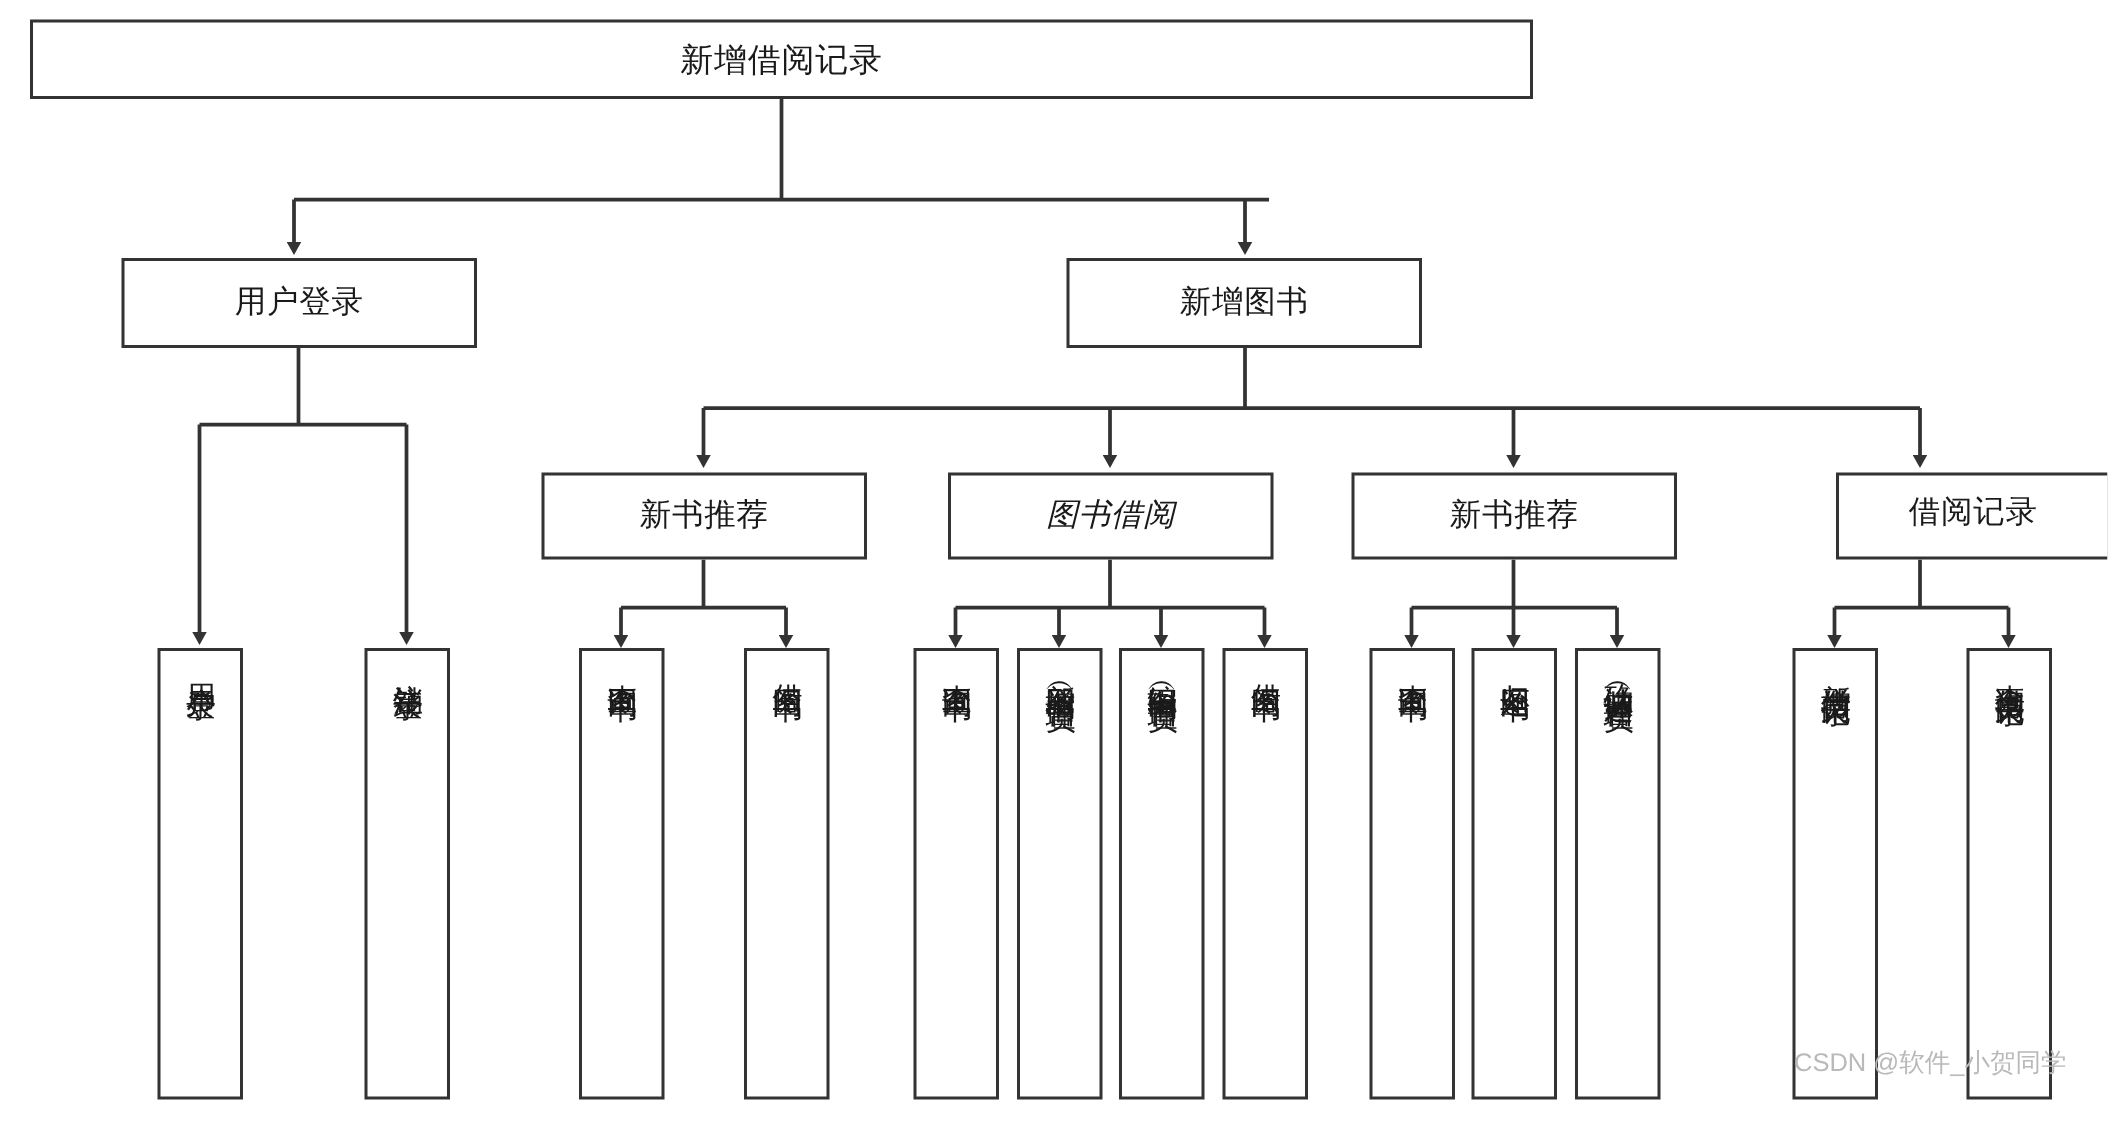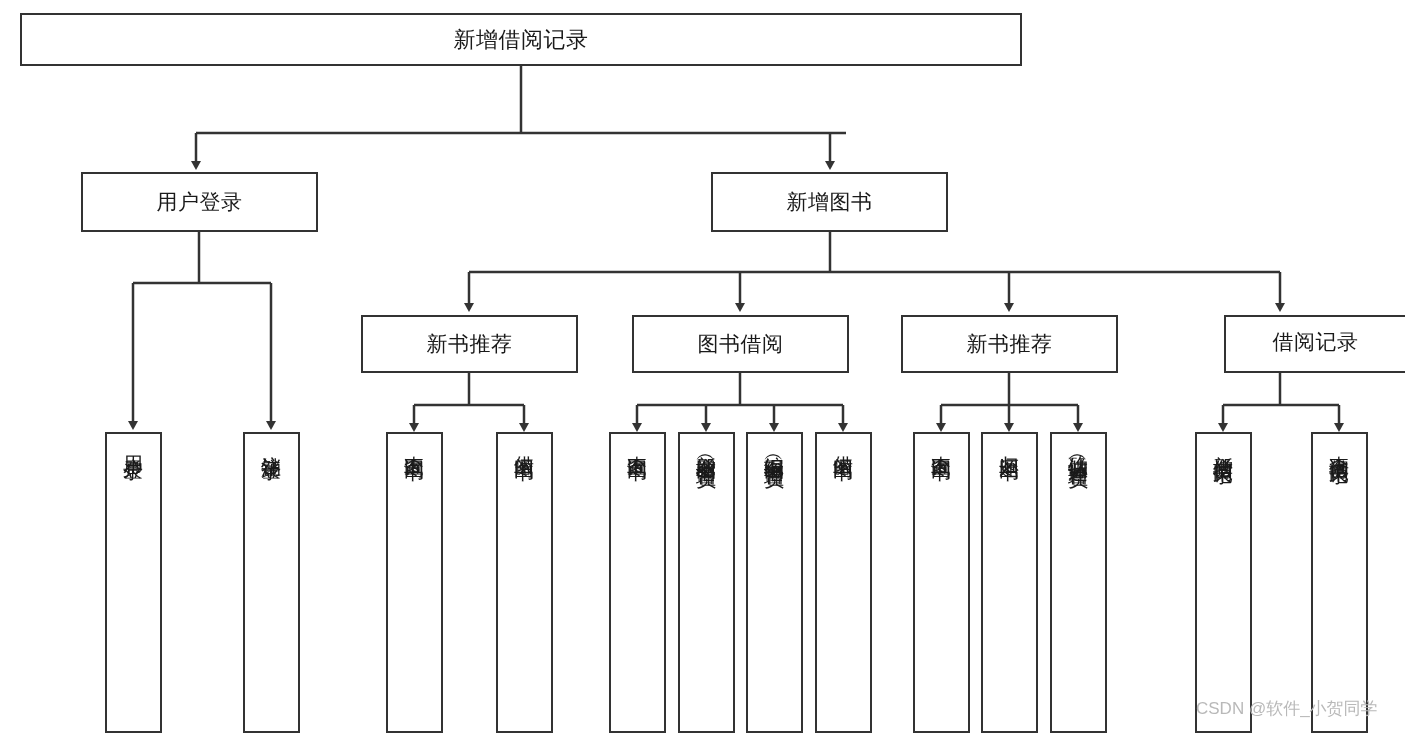--- a/index.html
+++ b/index.html
@@ -135,21 +135,21 @@
   <div class="node horiz" style="left:81px; top:172px; width:237px; height:60px;">
     <span class="label">用户登录</span>
   </div>
   <div class="node horiz" style="left:711px; top:172px; width:237px; height:60px;">
     <span class="label">新增图书</span>
   </div>
 
   <div class="node horiz" style="left:361px; top:315px; width:217px; height:58px;">
     <span class="label">新书推荐</span>
   </div>
-  <div class="node horiz" style="left:632px; top:315px; width:217px; height:58px;">
+  <div class="node horiz" style="left:632px; top:315px; width:217px; height:58px;font-style:italic;">
     <span class="label">图书借阅</span>
   </div>
   <div class="node horiz" style="left:901px; top:315px; width:217px; height:58px;">
     <span class="label">新书推荐</span>
   </div>
   <div class="node horiz" style="left:1224px; top:315px; width:183px; height:58px;font-family:Liberation Mono, monospace;">
     <span class="label">借阅记录</span>
   </div>
 
   <div class="node vert" style="left:105px; top:432px; width:57px; height:301px;">

